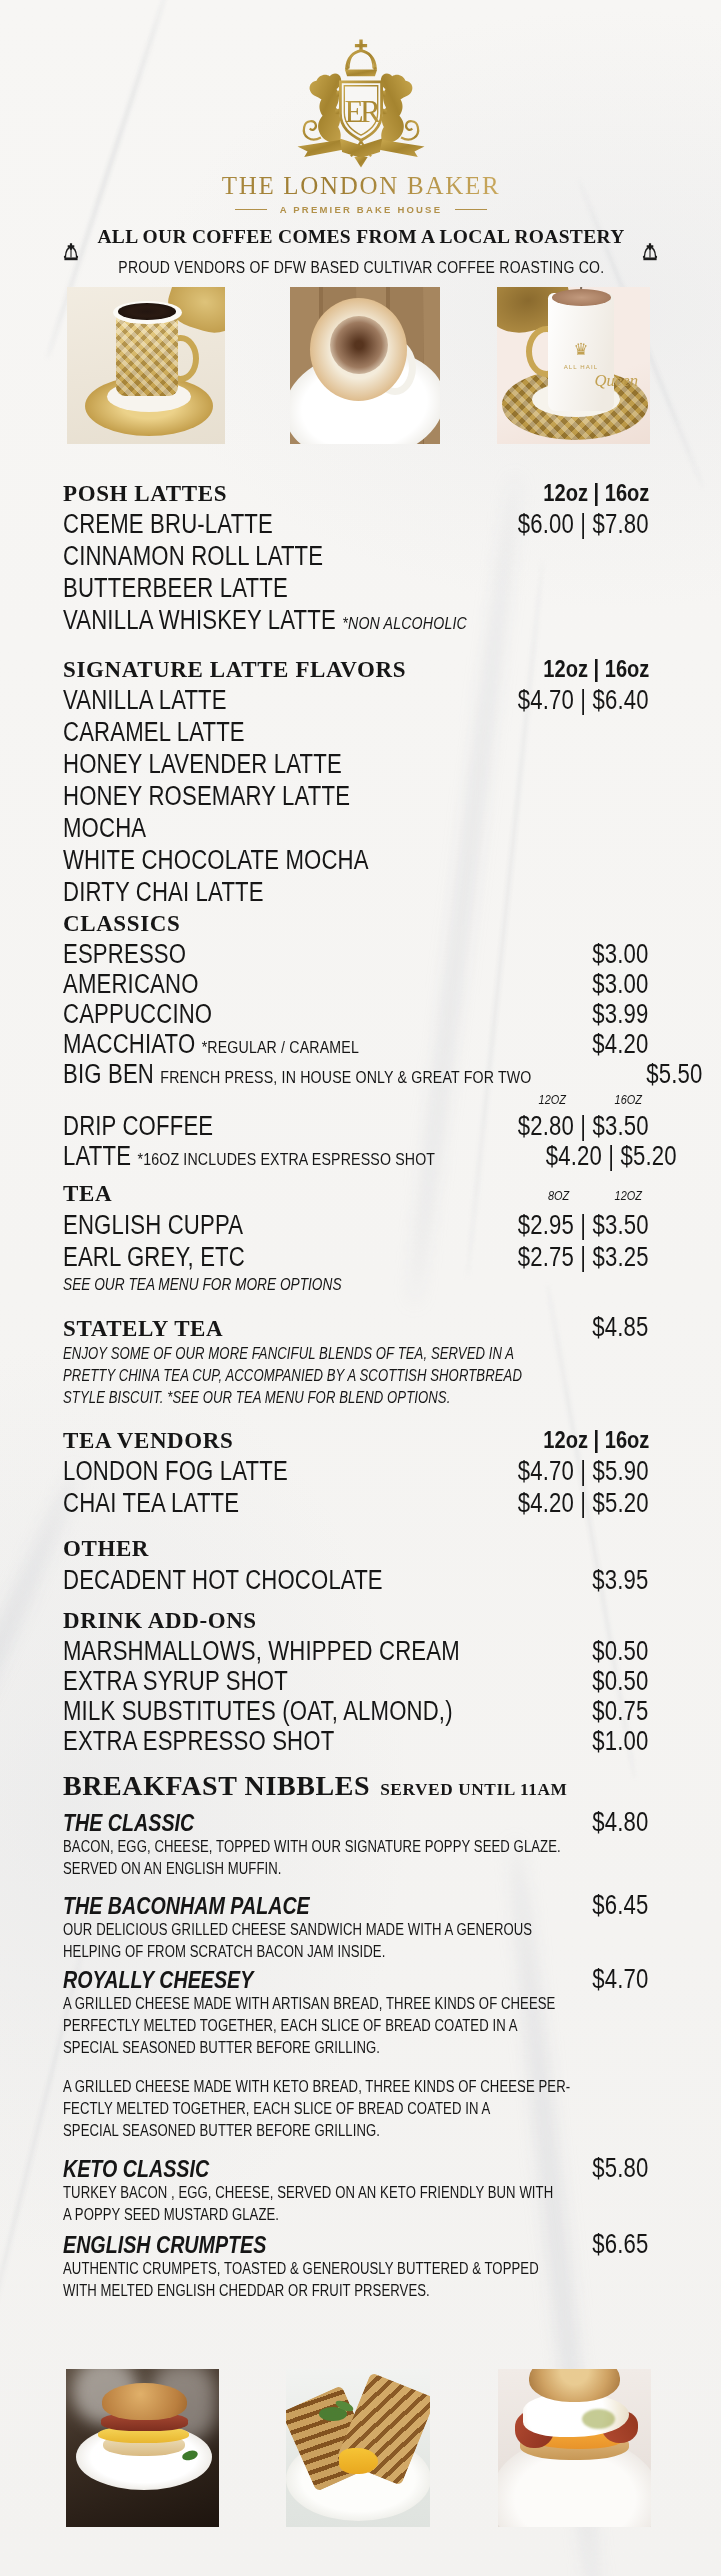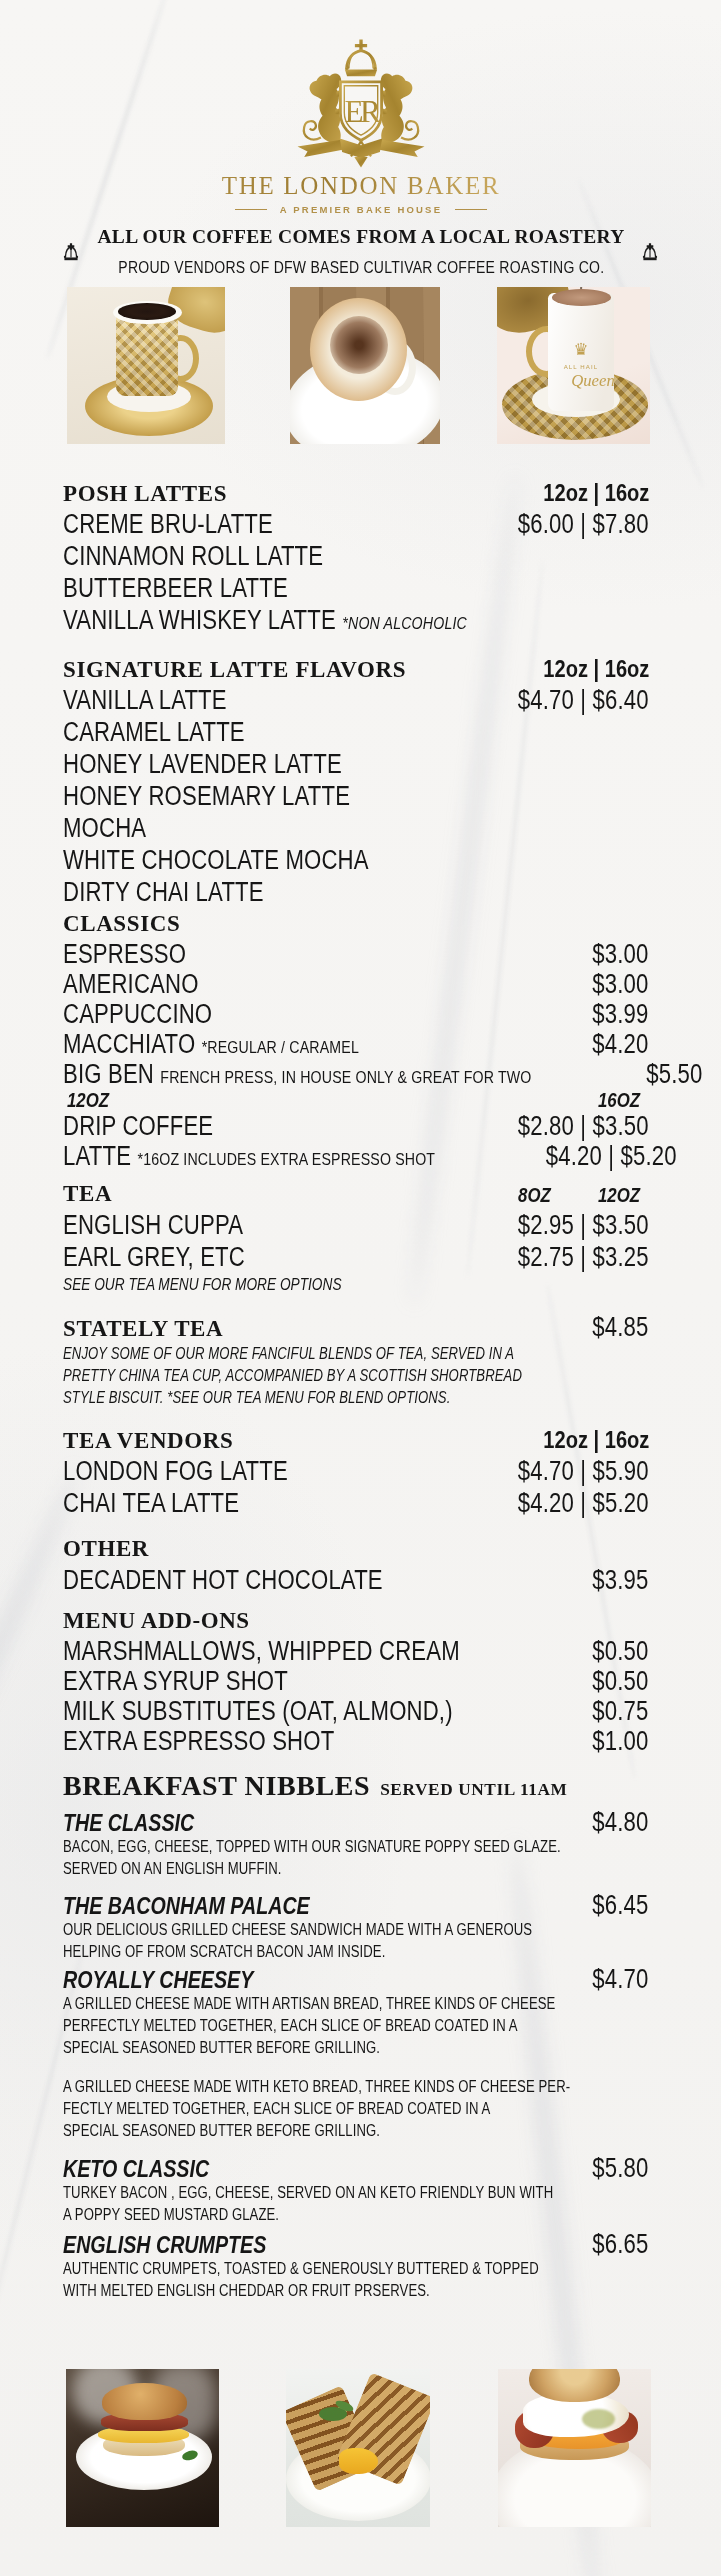--- a/index.html
+++ b/index.html
@@ -39,22 +39,22 @@
   
   .menu{position:absolute;left:63px;top:477px;width:586px;}
   .sec-head{display:flex;justify-content:space-between;align-items:baseline;height:31px;line-height:31px;}
   .stitle{margin:0;font-family:"Liberation Serif","DejaVu Serif",serif;font-weight:700;font-size:23px;letter-spacing:0.6px;line-height:31px;}
   .oz{font-weight:700;font-size:24.5px;}
   .irow{display:flex;justify-content:space-between;align-items:baseline;height:32px;line-height:32px;}
   .irow.tight{height:30px;line-height:30px;}
   .iname,.iprice{font-size:27px;letter-spacing:0.2px;}
   .note{font-size:17.3px;margin-left:7.8px;letter-spacing:0.2px;}
   .note-i{font-style:italic;}
-  .mini-sizes{display:flex;justify-content:space-between;gap:43px;padding-right:4.5px;height:22px;line-height:22px;
-    font-style:italic;font-size:20px;font-weight:bold;}
+  .mini-sizes{display:flex;justify-content:flex-end;gap:43px;padding-right:4.5px;height:22px;line-height:22px;
+    font-style:italic;font-size:13px;}
   .footnote{font-style:italic;font-size:16.7px;height:24.5px;line-height:24.5px;}
   .desc{font-size:16px;line-height:22px;letter-spacing:0.1px;}
   .desc-i{font-style:italic;}
   .bk-name{font-style:italic;font-weight:700;font-size:24px;}
   .bk-head{display:flex;justify-content:space-between;align-items:baseline;height:25.6px;line-height:25.6px;}
   .bk-sub{font-family:"Liberation Serif","DejaVu Serif",serif;font-weight:700;font-size:17.3px;margin-left:10px;letter-spacing:0.6px;}
   .bhead{height:29px;line-height:29px;}
   .bhead .stitle{font-size:28px;line-height:29px;}
 </style>
 </head>
@@ -170,21 +170,21 @@
   <div class="photo" style="left:497px;top:287px;width:153px;height:157px;background:linear-gradient(160deg,#f6ebe5 60%,#efdfd6);">
     <div class="abs" style="left:-11px;top:-16.7px;width:84px;height:61px;background:radial-gradient(#8a6a2e,#b89448);transform:rotate(-14deg);border-radius:45%;"></div>
     <div class="abs" style="left:4.5px;bottom:4.5px;width:146px;height:71px;border-radius:50%;background:repeating-linear-gradient(45deg,rgba(255,255,255,.3) 0 5px,transparent 5px 10px),repeating-linear-gradient(-45deg,rgba(90,60,10,.4) 0 5px,transparent 5px 10px),radial-gradient(#d9ba6d,#a8832f);"></div>
     <div class="abs" style="left:35px;bottom:27px;width:88px;height:35px;border-radius:50%;background:#f6f3ec;"></div>
     <div class="abs" style="left:29px;bottom:67px;width:29px;height:39px;border:6.7px solid #c9a654;border-radius:50%;"></div>
     <div class="abs" style="left:51px;bottom:33px;width:66px;height:118px;border-radius:5.6px 5.6px 7.8px 7.8px;background:linear-gradient(100deg,#ffffff,#efeae2 85%);"></div>
     <div class="abs" style="left:84px;bottom:139px;width:1.7px;height:67px;background:#7c6b5c;transform:rotate(3deg);"></div>
     <div class="abs" style="left:55px;bottom:138px;width:59px;height:16.7px;border-radius:50%;background:radial-gradient(#c29a7e,#9a6f52);"></div>
     <div class="abs" style="left:51px;bottom:84px;width:66px;text-align:center;color:#c2a152;font-size:16.7px;">♛</div>
     <div class="abs" style="left:51px;bottom:74px;width:66px;text-align:center;color:#c2a152;font-size:6.1px;letter-spacing:1.1px;">ALL HAIL</div>
-    <div class="abs" style="left:51px;bottom:53px;width:90px;text-align:center;color:#c2a152;font-family:'Liberation Serif','DejaVu Serif',serif;font-style:italic;font-size:16.7px;">Queen</div>
+    <div class="abs" style="left:51px;bottom:53px;width:90px;text-align:right;color:#c2a152;font-family:'Liberation Serif','DejaVu Serif',serif;font-style:italic;font-size:16.7px;">Queen</div>
   </div>
 
   <div class="menu">
 
     <section>
       <div class="sec-head">
         <h2 class="stitle">POSH LATTES</h2>
         <div class="oz"><span class="cxr">12oz | 16oz</span></div>
       </div>
       <div class="irow">
@@ -318,21 +318,21 @@
         <h2 class="stitle">OTHER</h2>
       </div>
       <div class="irow">
         <div class="iname"><span class="cx">DECADENT HOT CHOCOLATE</span></div>
         <div class="iprice"><span class="cxr">$3.95</span></div>
       </div>
     </section>
 
     <section style="margin-top:9px;">
       <div class="sec-head">
-        <h2 class="stitle">MENU ADD-ONS</h2>
+        <h2 class="stitle">DRINK ADD-ONS</h2>
       </div>
       <div class="irow tight">
         <div class="iname"><span class="cx">MARSHMALLOWS, WHIPPED CREAM</span></div>
         <div class="iprice"><span class="cxr">$0.50</span></div>
       </div>
       <div class="irow tight">
         <div class="iname"><span class="cx">EXTRA SYRUP SHOT</span></div>
         <div class="iprice"><span class="cxr">$0.50</span></div>
       </div>
       <div class="irow tight">

